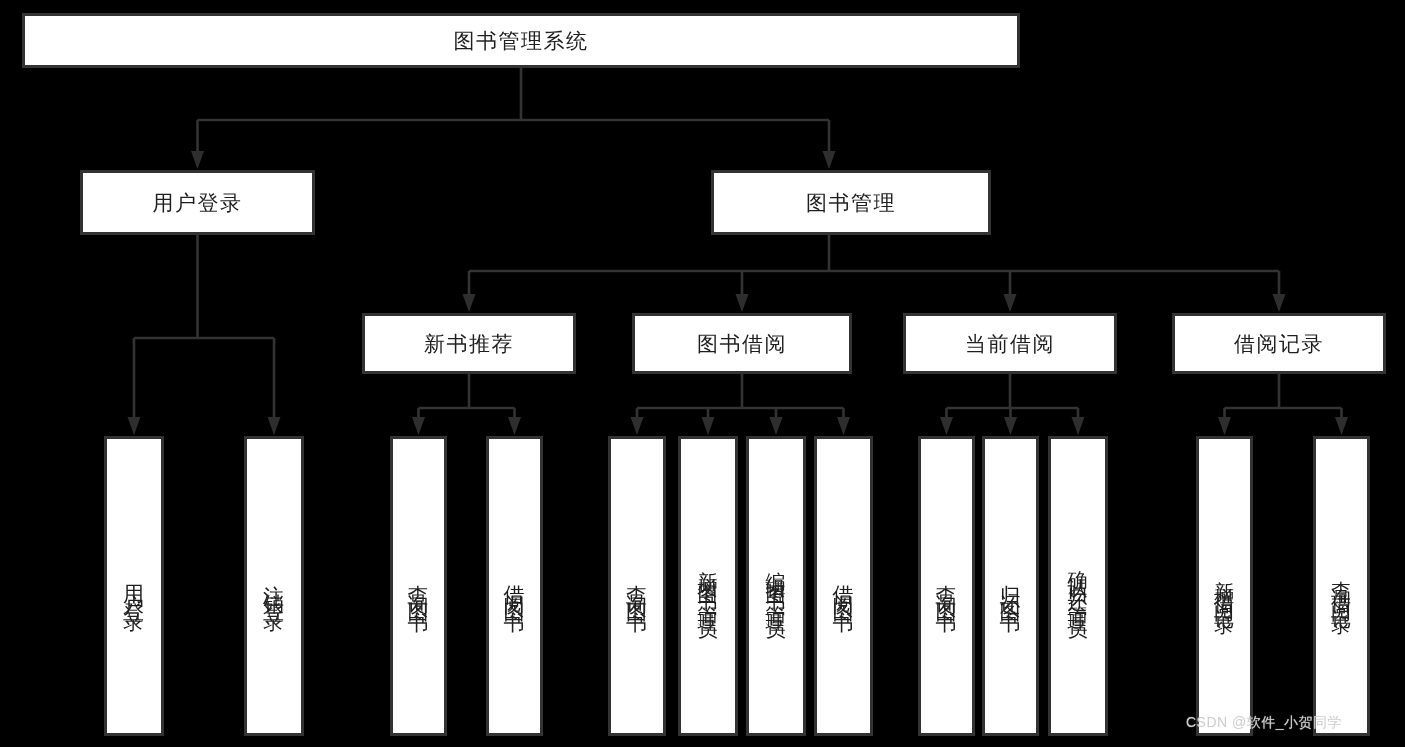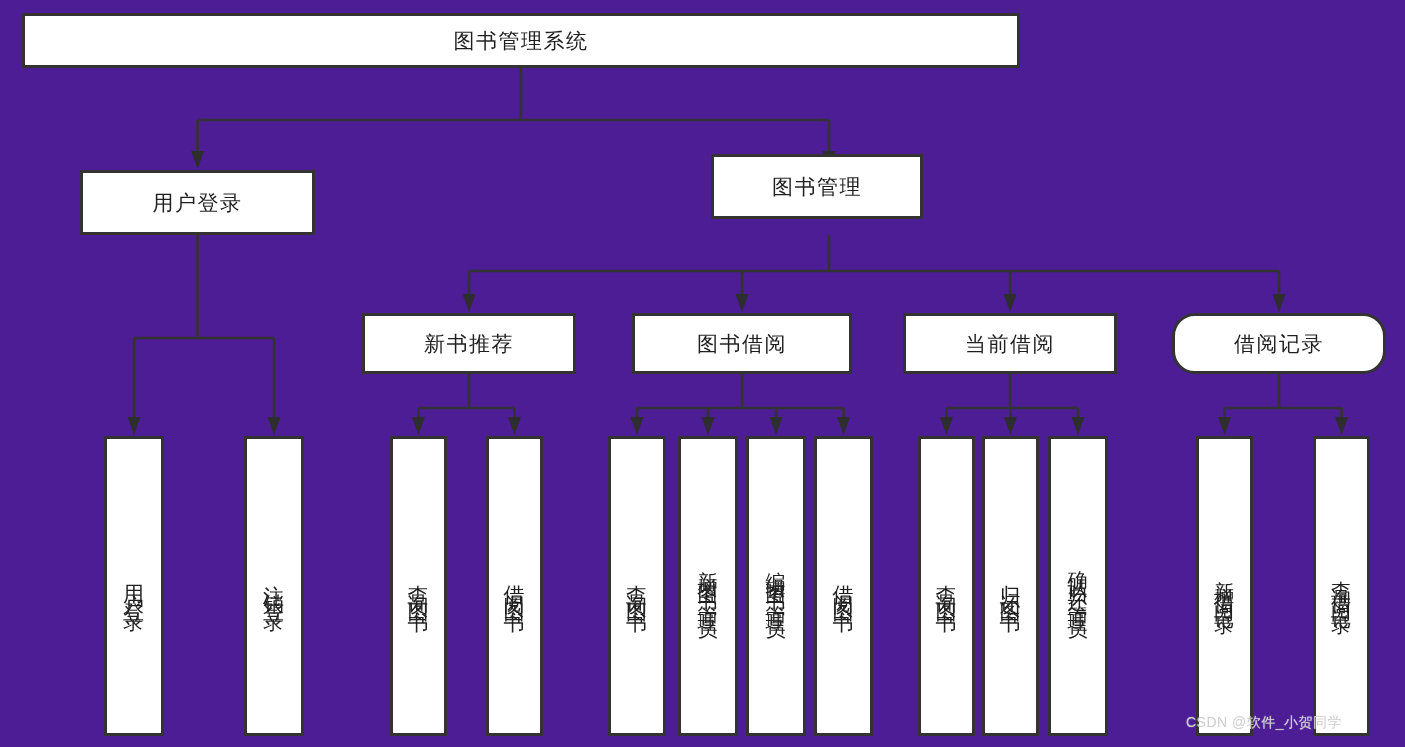--- a/index.html
+++ b/index.html
@@ -5,21 +5,21 @@
   html, body {
     margin: 0;
     padding: 0;
     background: #ffffff;
     font-family: "Liberation Sans", "DejaVu Sans", sans-serif;
   }
   #stage {
     position: relative;
     width: 1405px;
     height: 747px;
-    background: #4c1d95;
+    background: #000000;
     overflow: hidden;
   }
   #connectors {
     position: absolute;
     left: 0;
     top: 0;
     width: 1405px;
     height: 747px;
     z-index: 1;
   }
@@ -112,34 +112,34 @@
          M1335 417 L1348 417 L1341.5 435 Z"></path>
   </svg>
 
   <div class="hnode" style="left:22px; top:13px; width:998px; height:55px;">
     <span>图书管理系统</span>
   </div>
 
   <div class="hnode" style="left:80px; top:170px; width:235px; height:65px;">
     <span>用户登录</span>
   </div>
-  <div class="hnode" style="left:711px; top:154px; width:212px; height:65px;">
+  <div class="hnode" style="left:711px; top:170px; width:280px; height:65px;">
     <span>图书管理</span>
   </div>
 
   <div class="hnode" style="left:362px; top:313px; width:214px; height:61px;">
     <span>新书推荐</span>
   </div>
   <div class="hnode" style="left:632px; top:313px; width:220px; height:61px;">
     <span>图书借阅</span>
   </div>
   <div class="hnode" style="left:903px; top:313px; width:214px; height:61px;font-family:Liberation Mono, monospace;">
     <span>当前借阅</span>
   </div>
-  <div class="hnode" style="left:1172px; top:313px; width:214px; height:61px;border-radius:23px;">
+  <div class="hnode" style="left:1172px; top:313px; width:214px; height:61px;">
     <span>借阅记录</span>
   </div>
 
   <div class="vnode" style="left:104px; top:436px; width:60px; height:300px;">
     <span>用户登录</span>
   </div>
   <div class="vnode" style="left:244px; top:436px; width:60px; height:300px;">
     <span>注销登录</span>
   </div>
 

